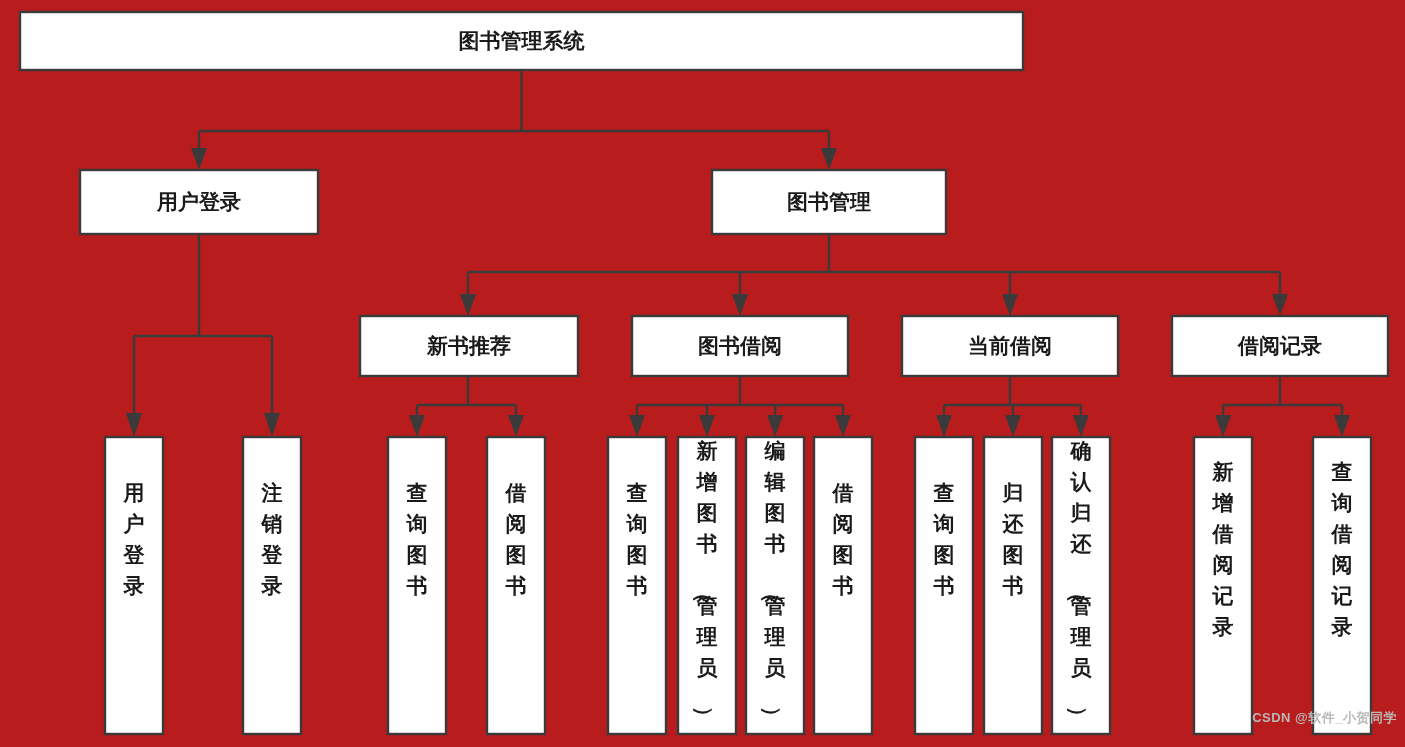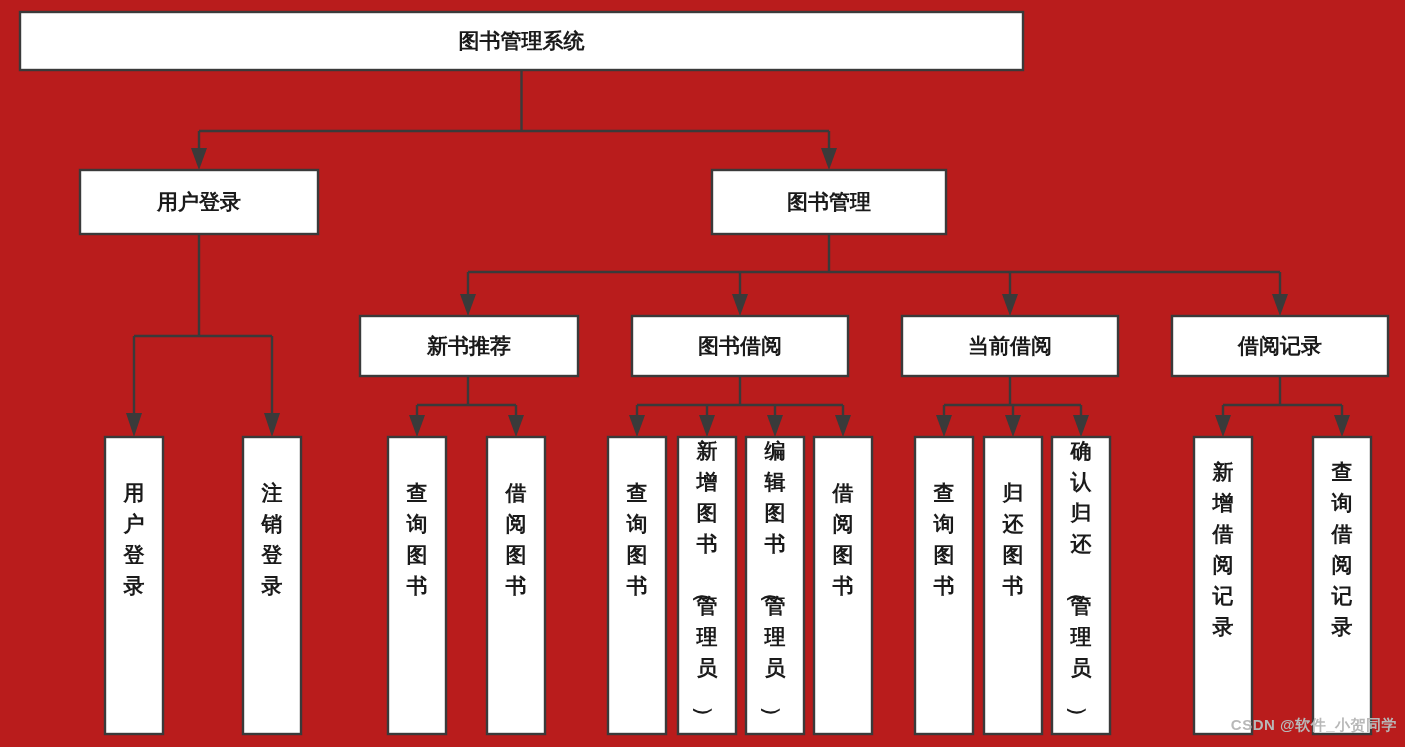--- a/index.html
+++ b/index.html
@@ -52,23 +52,23 @@
   }
   .node-label-vertical {
     font-family: "Liberation Sans", "DejaVu Sans", sans-serif;
     fill: #1a1a1a;
     font-size: 21px;
     text-anchor: middle;
   }
   .watermark {
     position: absolute;
     right: 8px;
-    bottom: 12px;
-    font-family: "Liberation Sans", "DejaVu Sans", sans-serif;
-    font-size: 15px;
+    bottom: 20px;
+    font-family: "Liberation Sans", "DejaVu Sans", sans-serif;
+    font-size: 13px;
     color: #b8b8b8;
     letter-spacing: 0.5px;
     white-space: nowrap;
     user-select: none;
   }
 </style>
 </head>
 <body>
 
 <div id="diagram-root">

